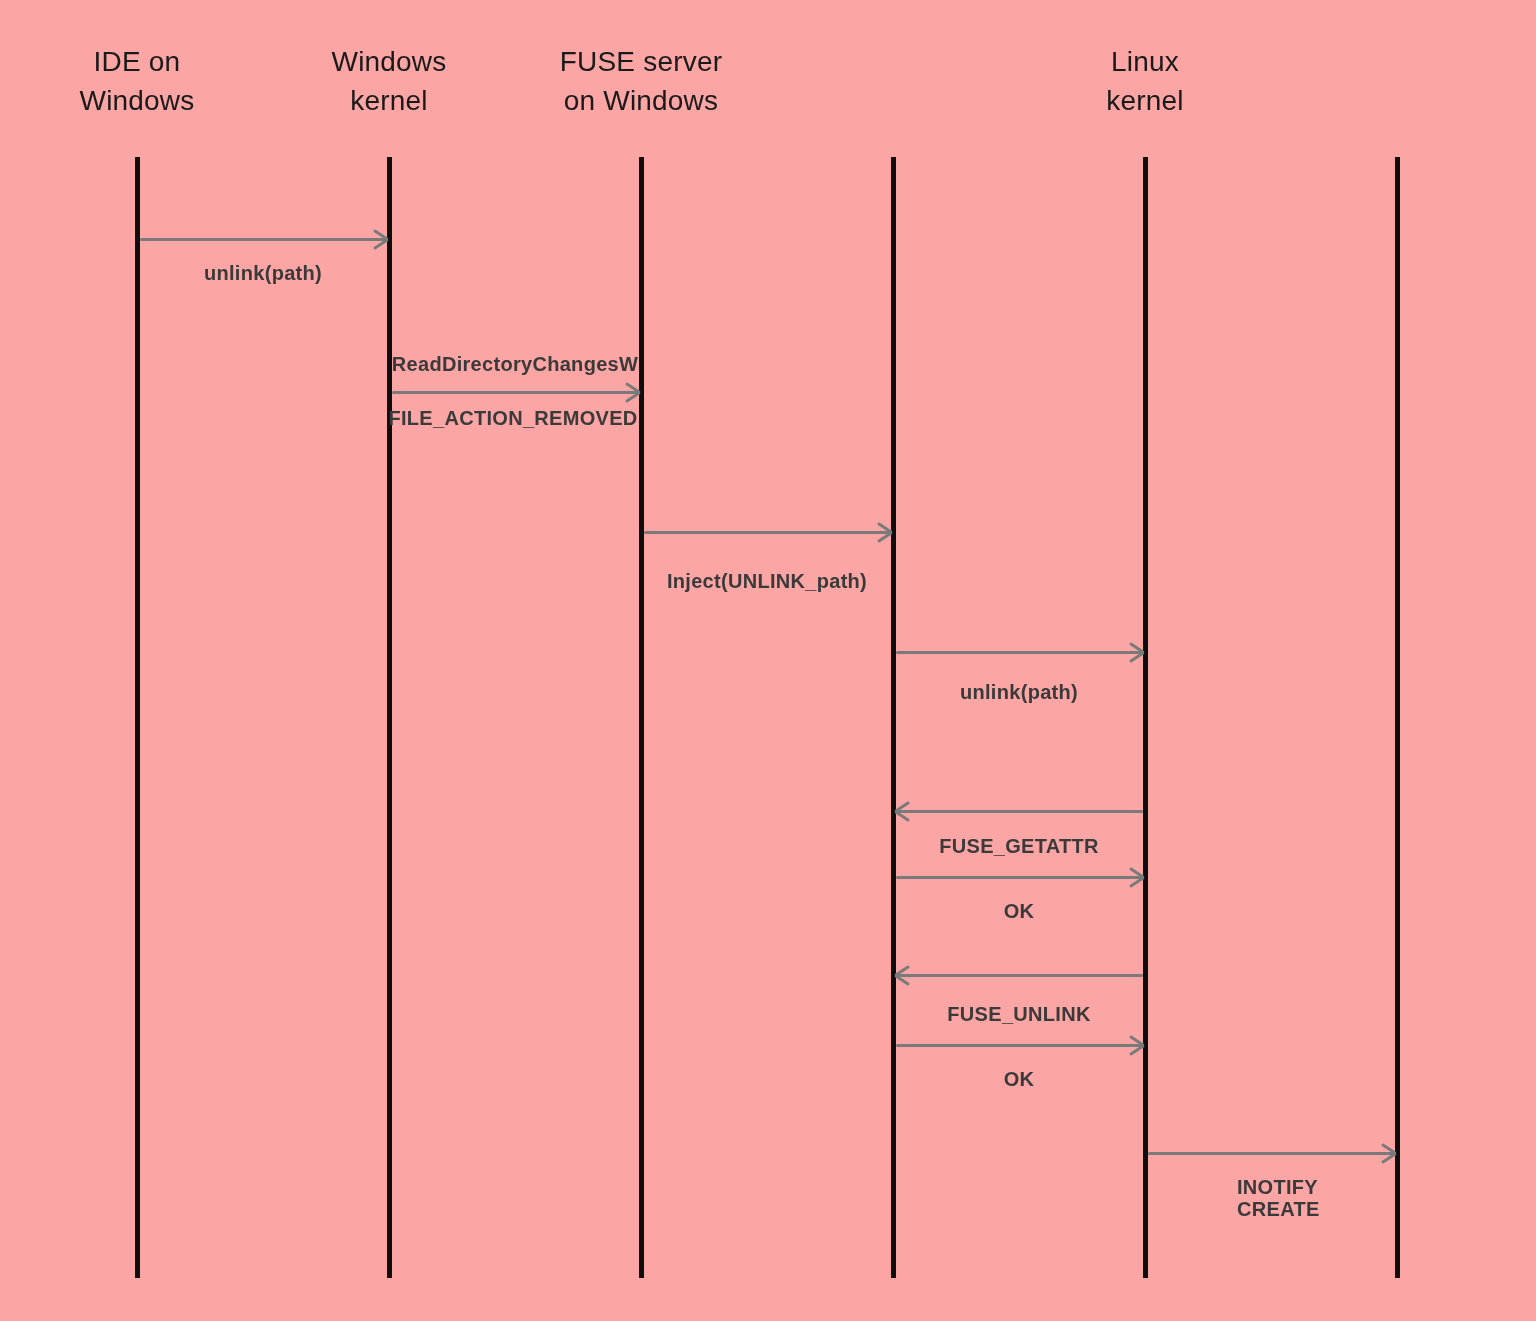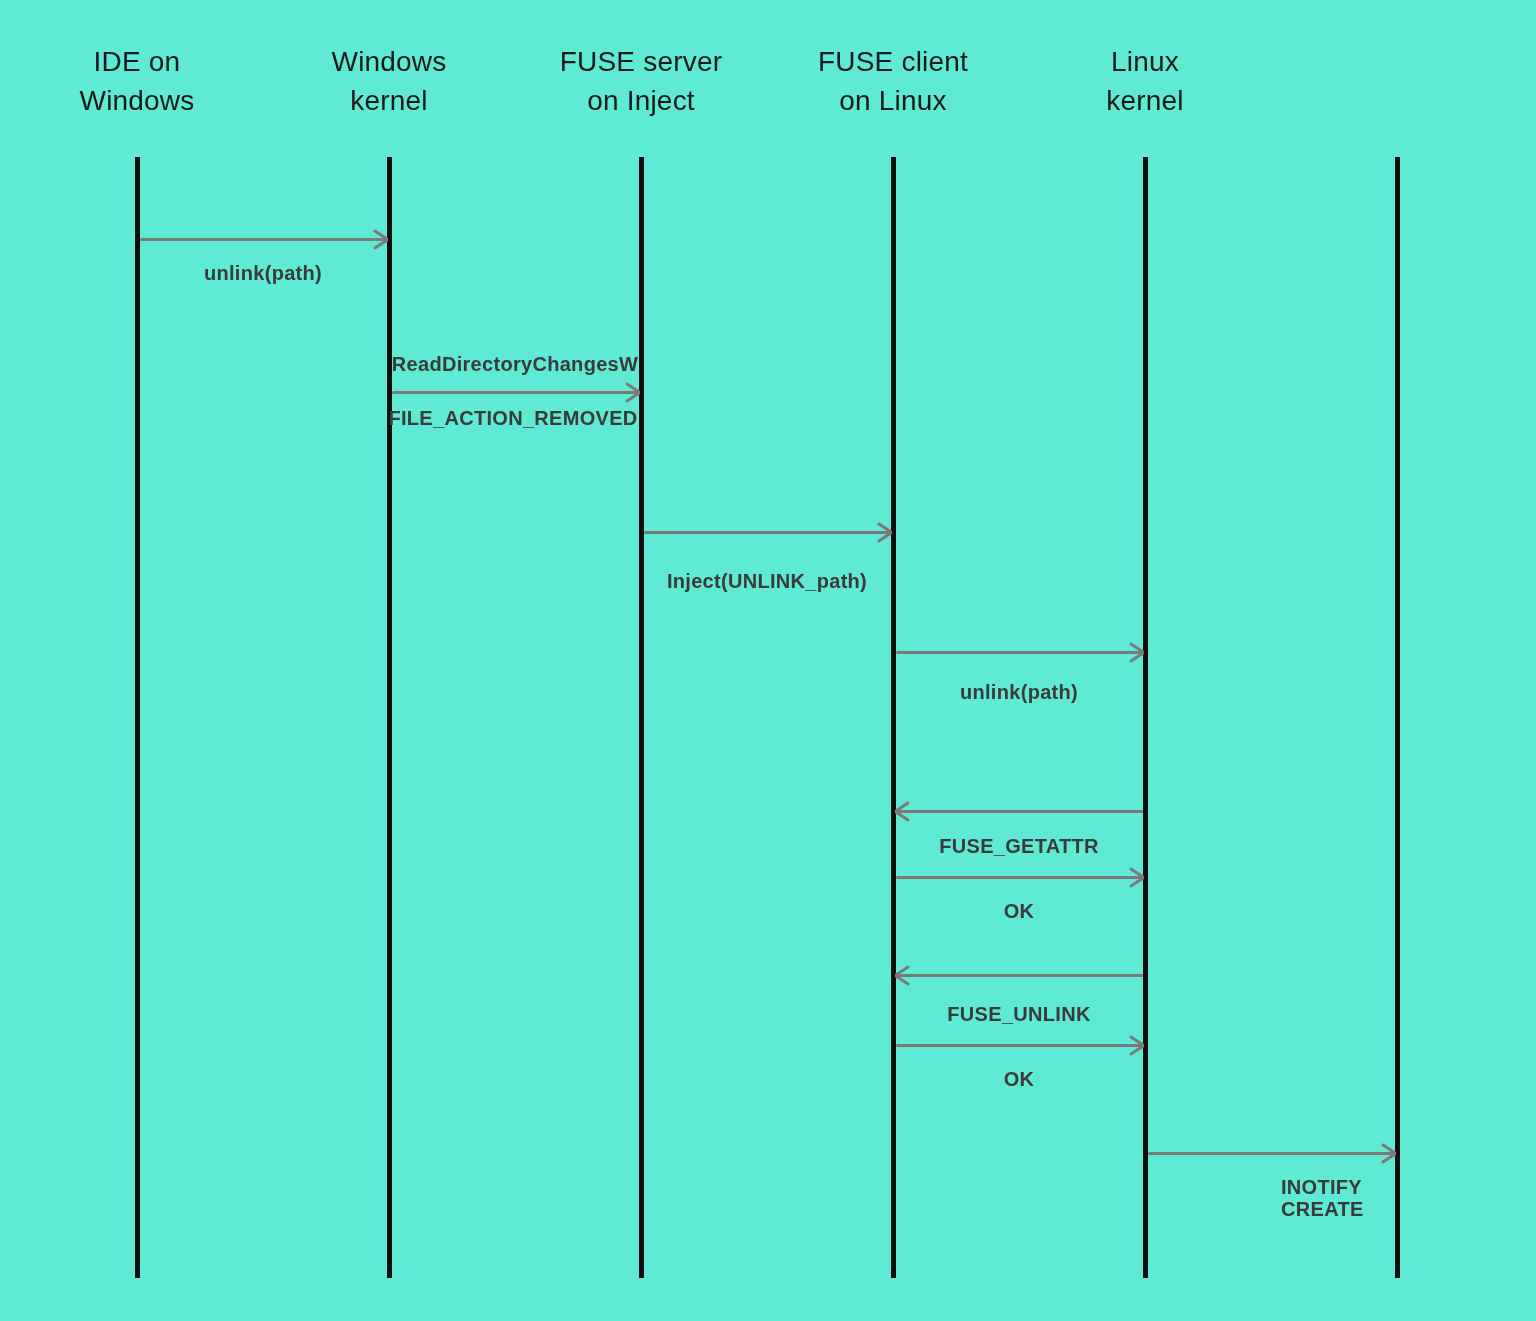--- a/index.html
+++ b/index.html
@@ -5,21 +5,21 @@
   html, body {
     margin: 0;
     padding: 0;
     background: #ffffff;
     font-family: "Liberation Sans", sans-serif;
   }
   .diagram {
     position: relative;
     width: 1536px;
     height: 1321px;
-    background: #5eead4;
+    background: #fca5a5;
     overflow: hidden;
   }
   .actor {
     position: absolute;
     top: 42px;
     width: 260px;
     text-align: center;
     font-size: 28px;
     line-height: 39px;
     font-weight: 500;
@@ -60,36 +60,33 @@
     font-size: 20px;
     font-weight: 700;
     color: #3a3a3a;
     letter-spacing: 0.3px;
     white-space: pre-line;
   }
   .msg-label.align-left {
     width: auto;
     text-align: left;
     line-height: 22px;
-    margin-left: 44px;
   }
 </style>
 </head>
 <body>
 
 <div class="diagram">
 
   <div class="actor" style="left:7px">IDE on
 Windows</div>
   <div class="actor" style="left:259px">Windows
 kernel</div>
   <div class="actor" style="left:511px">FUSE server
-on Inject</div>
-  <div class="actor" style="left:763px">FUSE client
-on Linux</div>
+on Windows</div>
   <div class="actor" style="left:1015px">Linux
 kernel</div>
 
   <div class="lifeline" style="left:135px"></div>
   <div class="lifeline" style="left:387px"></div>
   <div class="lifeline" style="left:639px"></div>
   <div class="lifeline" style="left:891px"></div>
   <div class="lifeline" style="left:1143px"></div>
   <div class="lifeline" style="left:1395px"></div>
 

